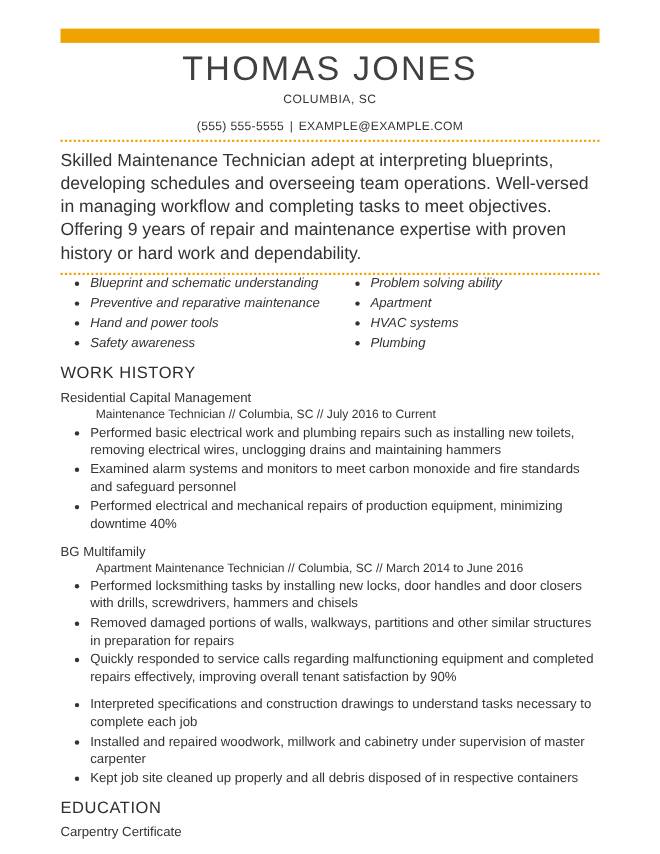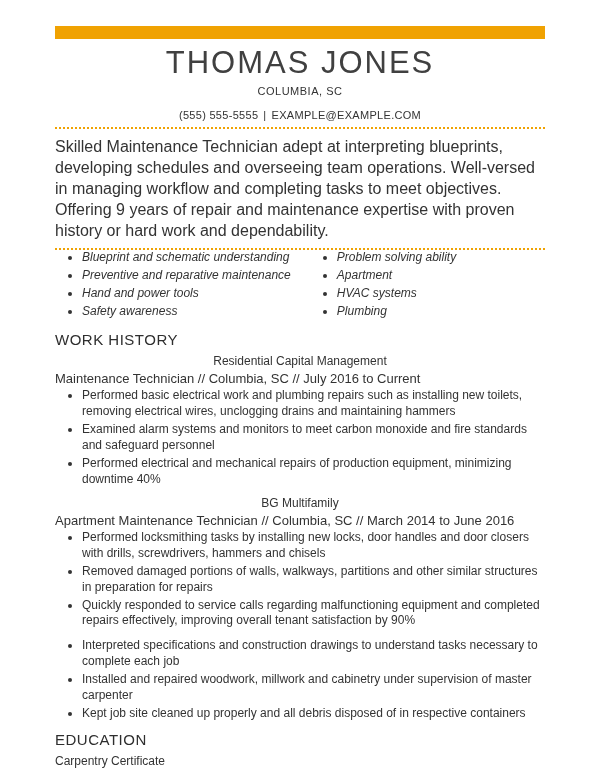--- a/index.html
+++ b/index.html
@@ -26,22 +26,22 @@
   ul.bullets { margin: 0; padding-left: 27px; list-style: disc; }
   ul.bullets li { font-size: 12px; line-height: 1.32; margin-bottom: 2px; }
 
   .skills-cols { display: flex; font-style: italic; }
   .skills-cols ul { margin: 0; }
   .skills-cols .col-left { flex: 0 0 52%; }
   .skills-cols .col-right { flex: 1; }
   .skills-cols li { margin-bottom: 1px; }
 
   .job { margin-bottom: 9px; }
-  .company { font-size: 12px; line-height: 1.32; text-align: center; }
-  .job-title-line { font-size: 13px; line-height: 1.32; margin-bottom: 1px; }
+  .company { font-size: 12px; line-height: 1.32; }
+  .job-title-line { font-size: 11px; line-height: 1.32; margin-bottom: 1px; margin-left: 32px; }
 
   .edu-line { font-size: 12px; line-height: 1.32; }
 </style>
 </head>
 <body>
 
 <div class="page">
 
   <div class="accent-bar"></div>
 

